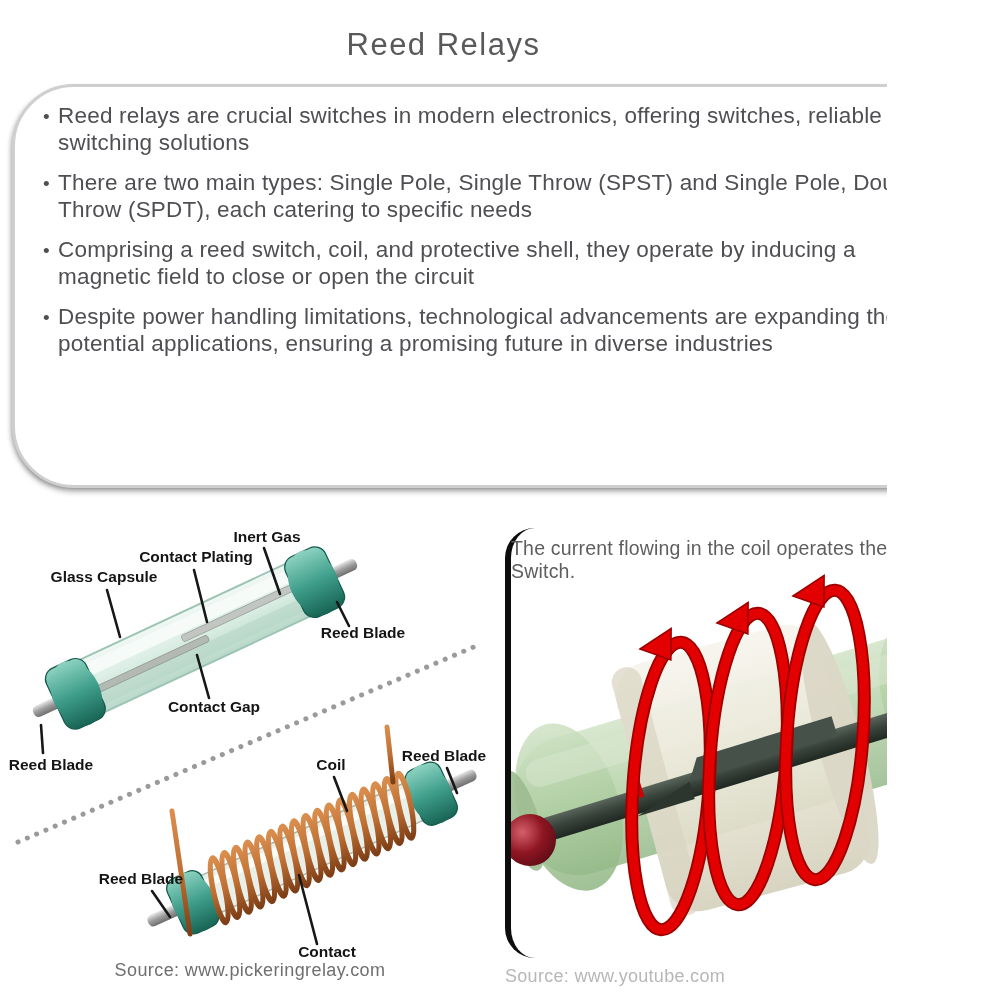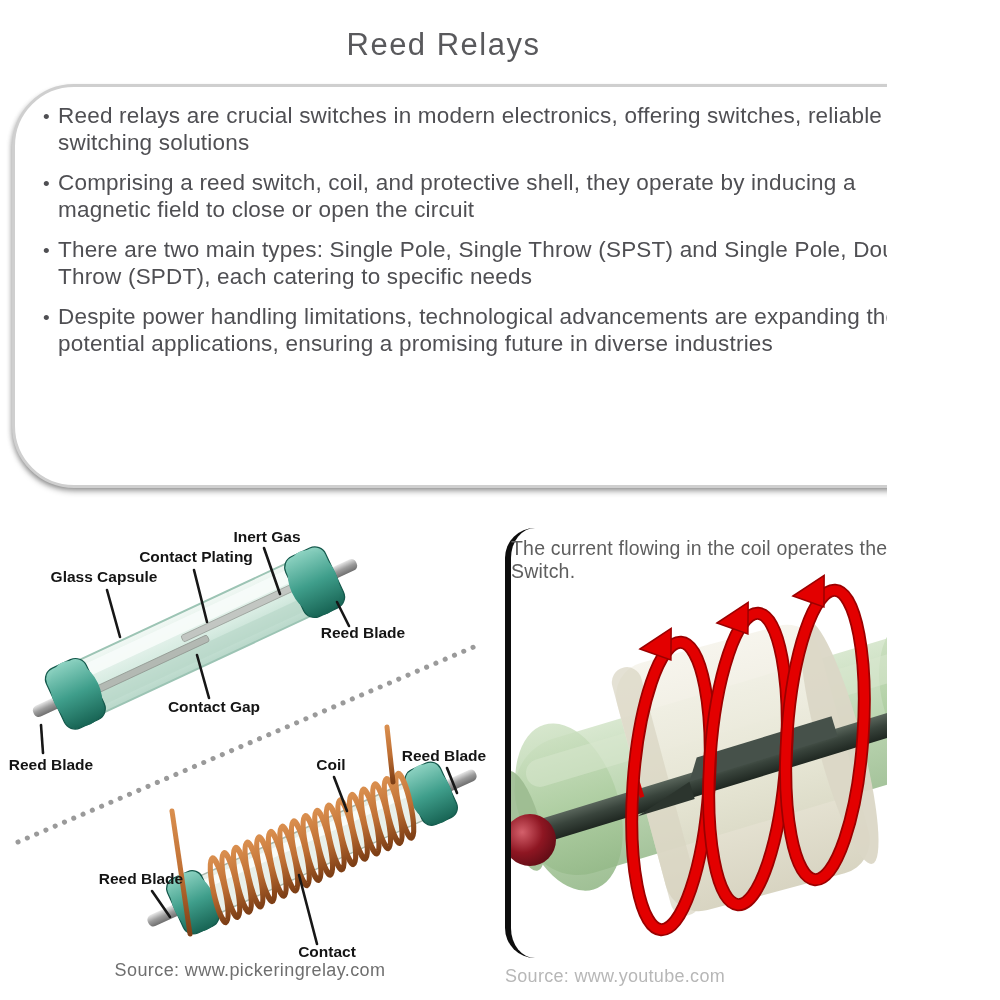--- a/index.html
+++ b/index.html
@@ -41,22 +41,22 @@
 </head>
 <body>
 
 <div class="stage">
 
   <div class="page-title">Reed Relays</div>
 
   <div class="summary">
     <ul>
       <li>Reed relays are crucial switches in modern electronics, offering switches, reliable switching solutions</li>
+      <li>There are two main types: Single Pole, Single Throw (SPST) and Single Pole, Double Throw (SPDT), each catering to specific needs</li>
       <li>Comprising a reed switch, coil, and protective shell, they operate by inducing a magnetic field to close or open the circuit</li>
-      <li>There are two main types: Single Pole, Single Throw (SPST) and Single Pole, Double Throw (SPDT), each catering to specific needs</li>
       <li>Despite power handling limitations, technological advancements are expanding their potential applications, ensuring a promising future in diverse industries</li>
     </ul>
   </div>
 
   <svg class="left-figure" viewBox="0 0 500 480">
     <defs>
       <linearGradient id="tealg" x1="0" y1="0" x2="0" y2="1">
         <stop offset="0" stop-color="var(--teal_light)"></stop>
         <stop offset="0.5" stop-color="var(--teal)"></stop>
         <stop offset="1" stop-color="var(--teal_dark)"></stop>

